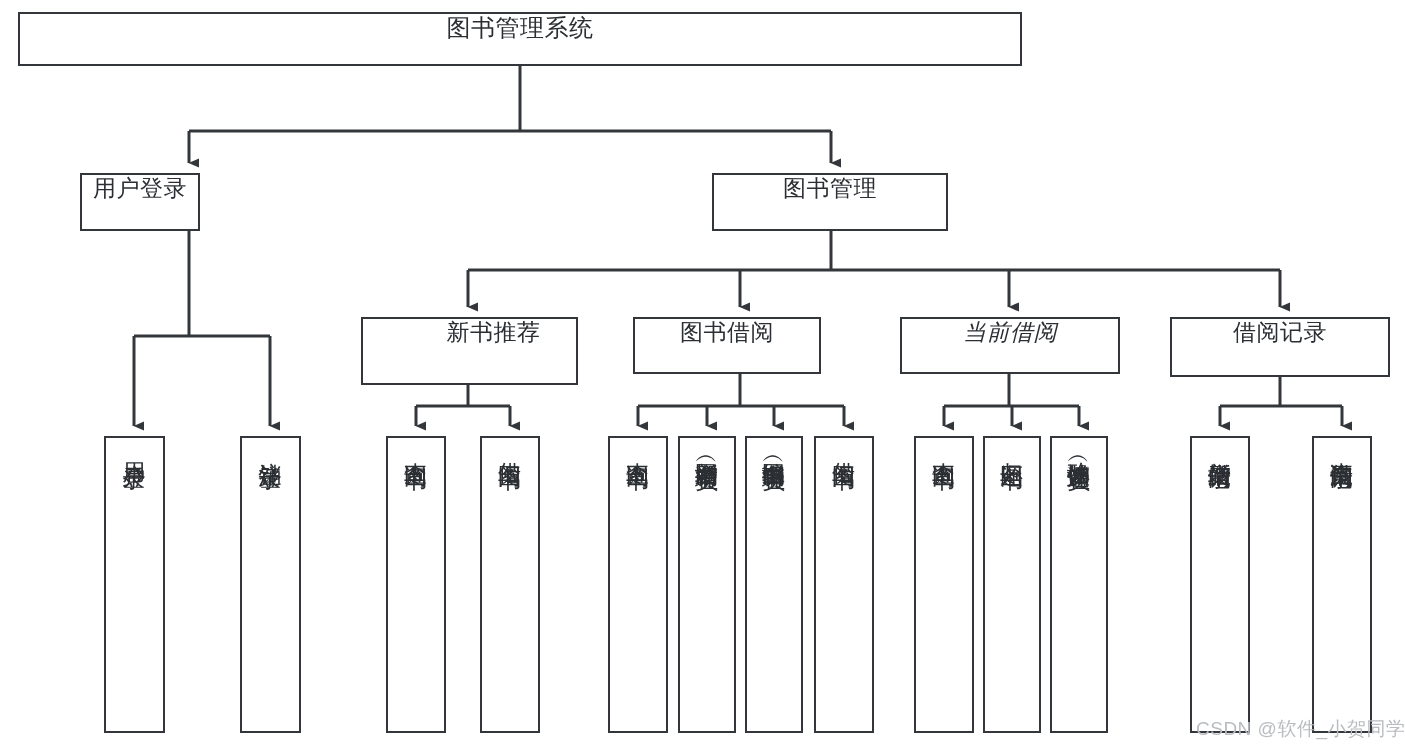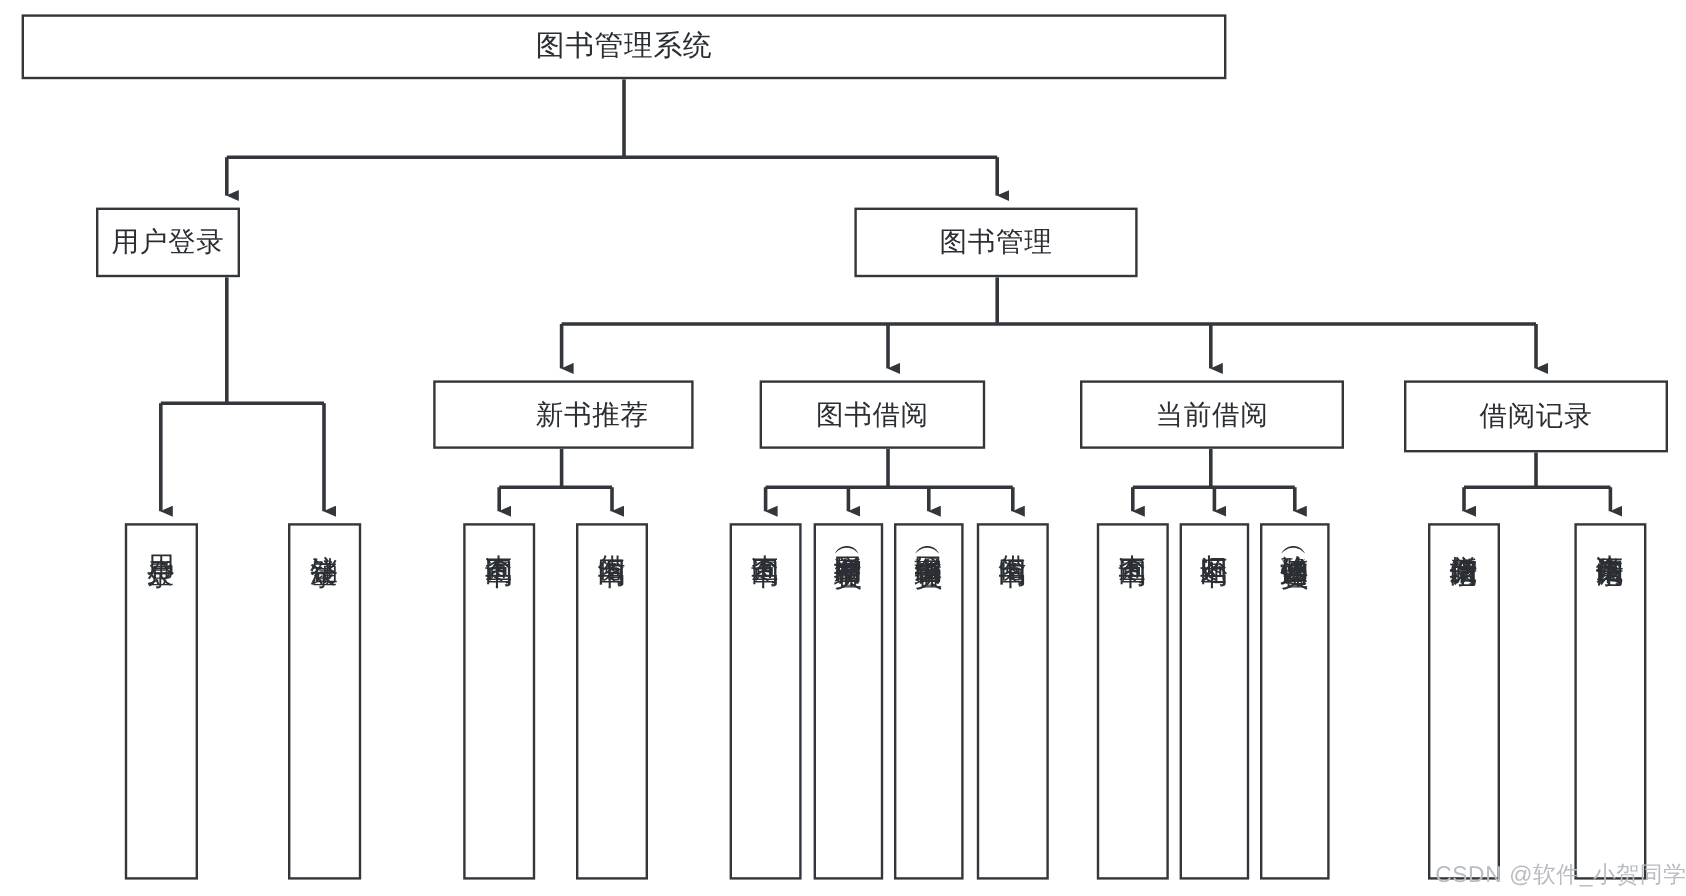--- a/index.html
+++ b/index.html
@@ -24,21 +24,20 @@
     width: 1405px;
     height: 747px;
     pointer-events: none;
   }
   .node {
     position: absolute;
     box-sizing: border-box;
     background: #ffffff;
     border: 2px solid #33373b;
     display: flex;
-    align-items: center;
     justify-content: center;
     color: #2b2f33;
     z-index: 2;
   }
   .node .lbl {
     display: block;
     line-height: 1.18;
     letter-spacing: 0.5px;
     white-space: nowrap;
   }
@@ -135,27 +134,27 @@
     <span class="lbl">图书管理系统</span>
   </div>
 
   <div class="node h" style="left:80px; top:173px; width:120px; height:58px;">
     <span class="lbl">用户登录</span>
   </div>
   <div class="node h" style="left:712px; top:173px; width:236px; height:58px;">
     <span class="lbl">图书管理</span>
   </div>
 
-  <div class="node h" style="left:361px; top:317px; width:217px; height:57px;padding-left:48px;">
+  <div class="node h" style="left:361px; top:317px; width:217px; height:68px;padding-left:48px;">
     <span class="lbl">新书推荐</span>
   </div>
   <div class="node h" style="left:633px; top:317px; width:188px; height:57px;">
     <span class="lbl">图书借阅</span>
   </div>
-  <div class="node h" style="left:900px; top:317px; width:220px; height:57px;">
+  <div class="node h" style="left:900px; top:317px; width:220px; height:57px;font-style:italic;">
     <span class="lbl">当前借阅</span>
   </div>
   <div class="node h" style="left:1170px; top:317px; width:220px; height:60px;">
     <span class="lbl">借阅记录</span>
   </div>
 
   <div class="node v" style="left:104px; top:436px; width:61px; height:297px;">
     <span class="lbl">用户登录</span>
   </div>
   <div class="node v" style="left:240px; top:436px; width:61px; height:297px;">

